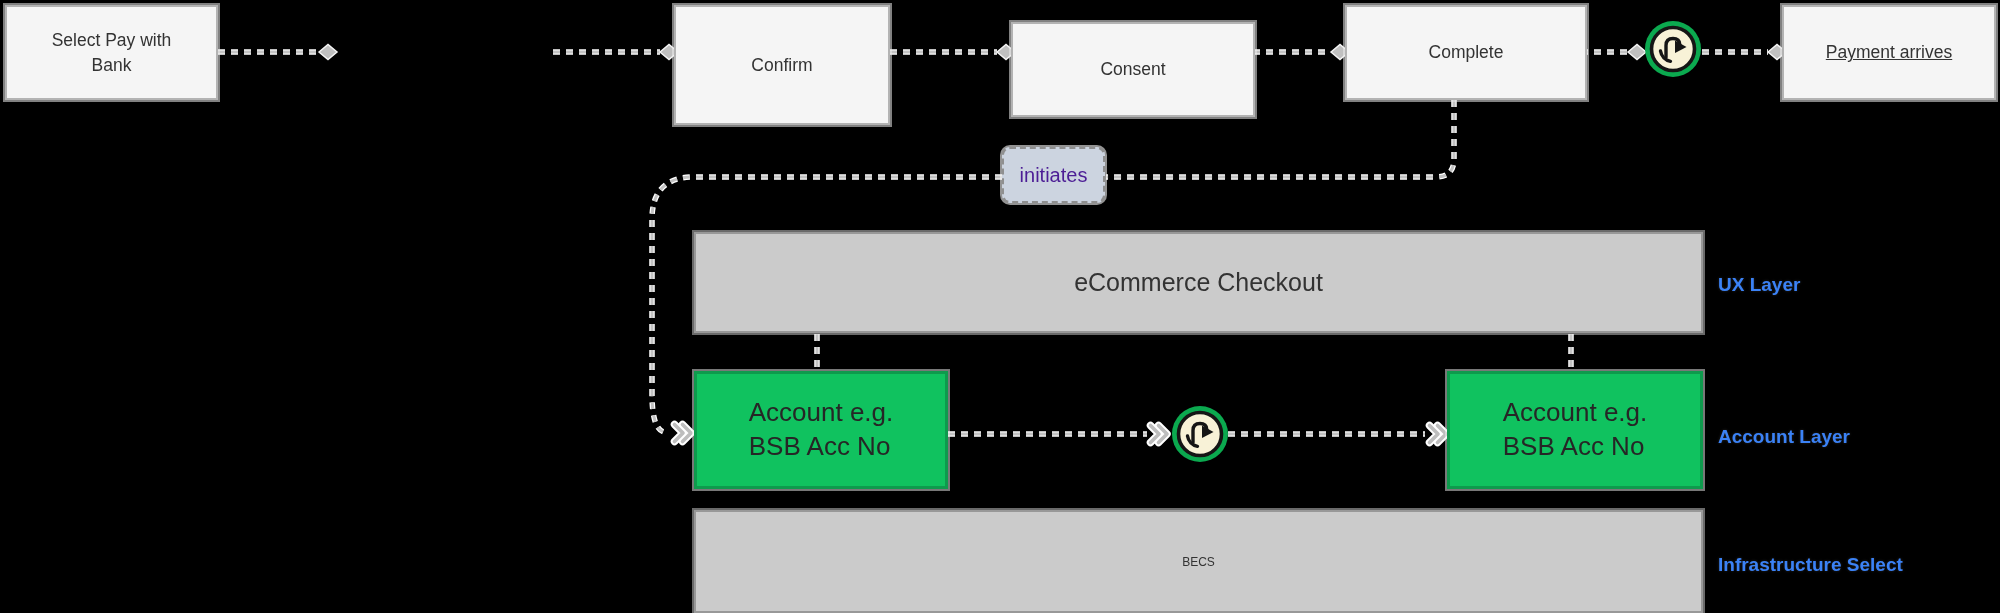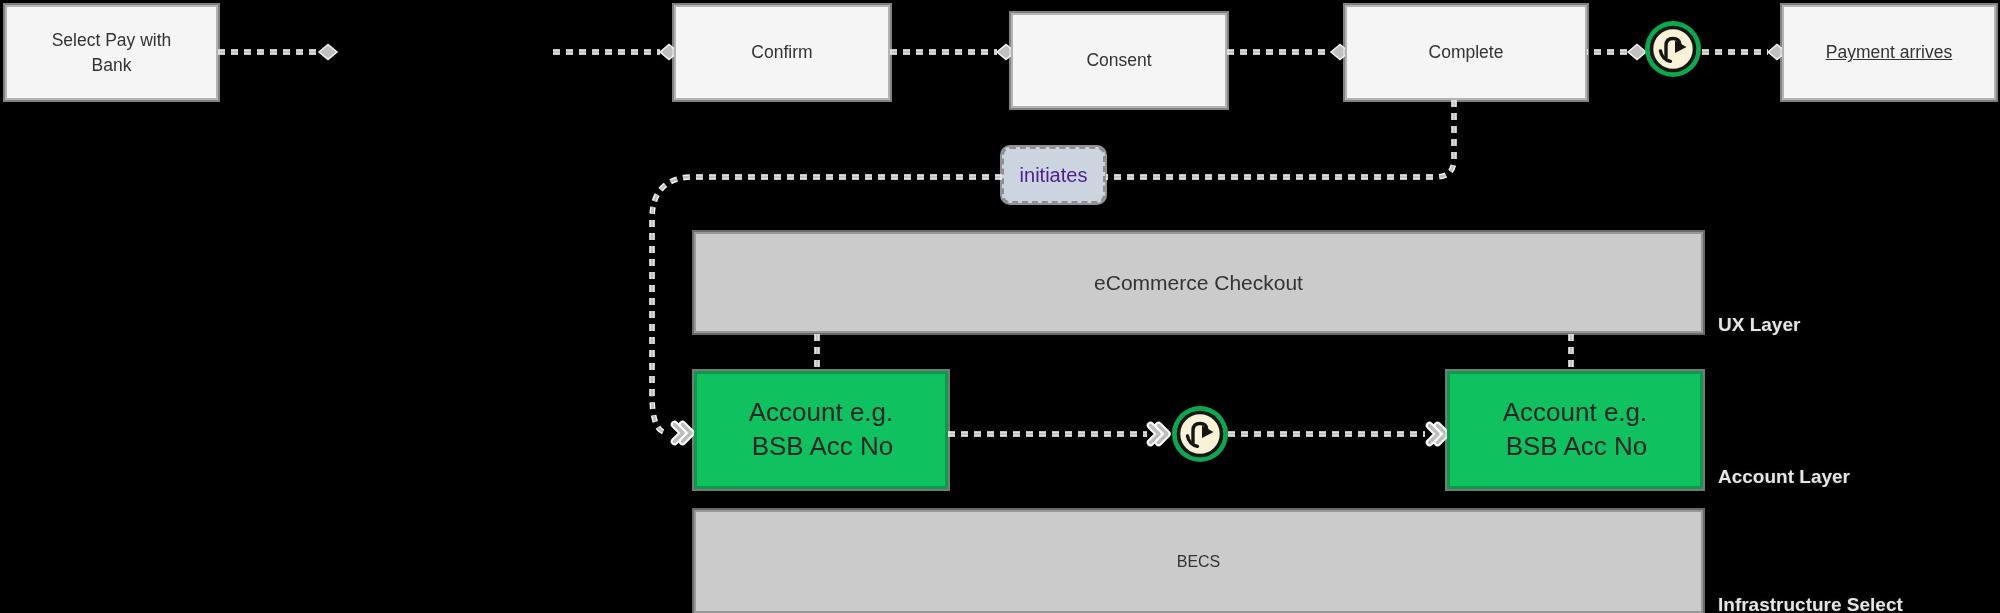--- a/index.html
+++ b/index.html
@@ -22,39 +22,38 @@
     display:flex;align-items:center;justify-content:center;text-align:center;
     color:#333;font-size:17.5px;line-height:1.4;padding:0 10px;
   }
   .node .lbl{max-width:150px;}
   .bar{
     position:absolute;box-sizing:border-box;z-index:2;
     background:#cbcbcb;border:2.5px solid #989898;
     box-shadow:0 0 0 2px rgba(235,235,235,.45);
     display:flex;align-items:center;justify-content:center;text-align:center;color:#333;
   }
-  .bar.ux{font-size:21px;text-align:right;}
-  .bar.becs{font-size:16px;}
+  .bar.ux{font-size:25px;text-align:right;}
+  .bar.becs{font-size:12px;}
   .green{
     position:absolute;box-sizing:border-box;z-index:2;
     background:#10c25f;border:3px solid #0e9a4d;
     box-shadow:0 0 0 2px rgba(240,240,240,.5);
-    display:flex;align-items:center;justify-content:center;text-align:right;
+    display:flex;align-items:center;justify-content:center;text-align:left;
     color:#262626;font-size:26px;line-height:1.3;
   }
   .edge-label{
     position:absolute;left:1002px;top:147px;width:103px;height:56px;z-index:3;
     box-sizing:border-box;background:#ccd4e0;border:2px dashed #8f8f8f;border-radius:8px;
     box-shadow:0 0 0 2px rgba(245,245,245,.6);
     display:flex;align-items:center;justify-content:center;font-size:20px;color:#4c1d95;
   }
   .layer-label{
-    position:absolute;z-index:2;color:#e5e5e5;font-size:19px;font-weight:700;white-space:nowrap;
+    position:absolute;z-index:2;color:#3b82f6;font-size:19px;font-weight:700;white-space:nowrap;
     text-shadow:0 0 3px rgba(40,40,40,.95), 0 0 1px rgba(0,0,0,.9);
-    margin-top:40px;
   }
 </style>
 </head>
 <body>
 
 <div class="stage">
 
   <svg class="edges" width="2000" height="613" viewBox="0 0 2000 613">
     <defs>
       <g id="chevrons">
@@ -133,24 +132,24 @@
       <use href="#cycle" transform="translate(1673,49)"></use>
     </g>
     <g>
       <use href="#cycle" transform="translate(1200,434)"></use>
     </g>
   </svg>
 
   <div class="node" style="left:5px;top:5px;width:213px;height:95px;">
     <div class="lbl">Select Pay with Bank</div>
   </div>
-  <div class="node" style="left:674px;top:5px;width:216px;height:95px;">
+  <div class="node" style="left:674px;top:5px;width:216px;height:120px;">
     <div class="lbl">Confirm</div>
   </div>
-  <div class="node" style="left:1011px;top:13px;width:216px;height:95px;">
+  <div class="node" style="left:1011px;top:22px;width:244px;height:95px;">
     <div class="lbl">Consent</div>
   </div>
   <div class="node" style="left:1345px;top:5px;width:242px;height:95px;">
     <div class="lbl">Complete</div>
   </div>
   <div class="node" style="left:1782px;top:5px;width:214px;height:95px;text-decoration:underline;">
     <div class="lbl">Payment arrives</div>
   </div>
 
   <div class="edge-label">

